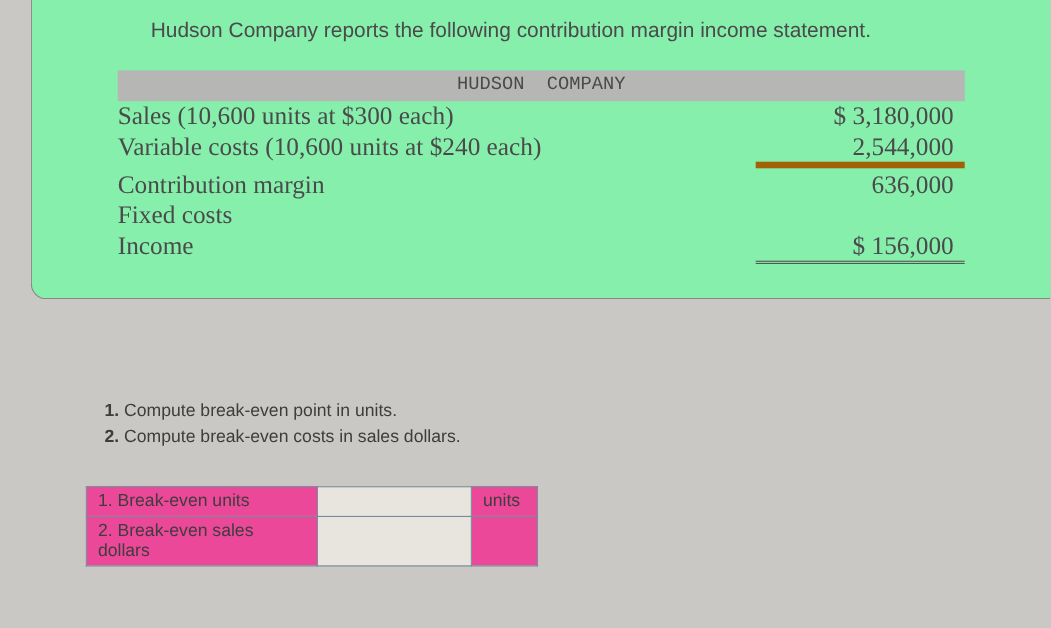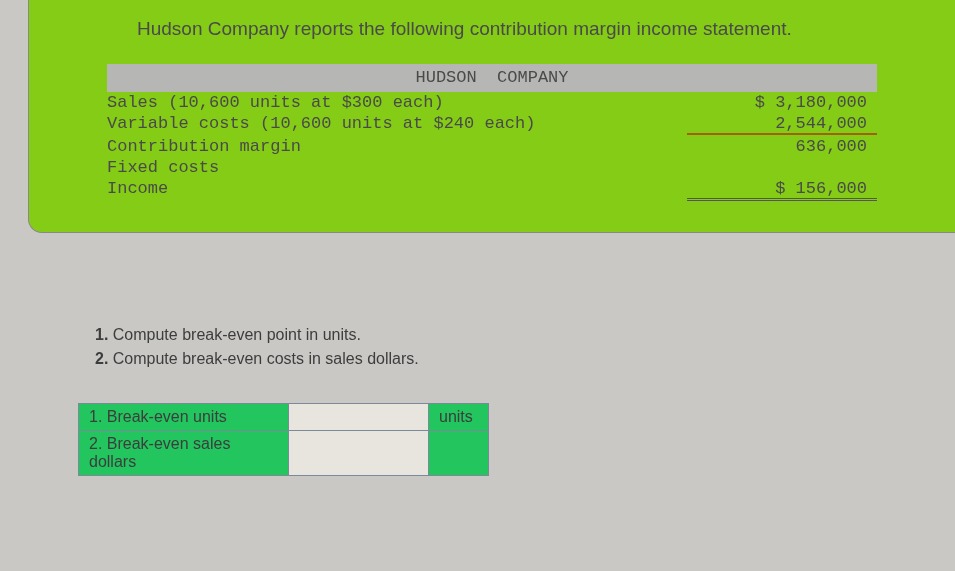--- a/index.html
+++ b/index.html
@@ -12,21 +12,21 @@
       font-family: Arial, sans-serif;
       color: #3d3d3d;
     }
     .top-section {
       border: 1px solid #888;
       border-top: none;
       border-right: none;
       border-radius: 0 0 0 14px;
       padding: 18px 30px 30px 30px;
       margin-left: 28px;
-      background: #84cc16;
+      background: #86efac;
     }
     .intro {
       font-size: 19px;
       color: #4a4a4a;
       margin-bottom: 24px;
       padding-left: 78px;
     }
     .statement {
       margin: 0 auto;
       width: 770px;
@@ -34,37 +34,37 @@
     .statement-header {
       background: #b6b6b5;
       text-align: center;
       font-family: 'Courier New', monospace;
       font-size: 17px;
       color: #4a4a4a;
       padding: 2px 12px;
       line-height: 1.4;
     }
     .statement-rows {
-      font-family: Liberation Mono, monospace;
-      font-size: 17px;
+      font-family: Liberation Serif, serif;
+      font-size: 23px;
       color: #4a4a4a;
     }
     .stmt-row {
       display: flex;
       justify-content: space-between;
       padding: 1px 0;
     }
     .stmt-label { flex: 1; }
     .stmt-val {
       width: 190px;
       text-align: right;
       padding-right: 10px;
     }
     .val-underline-single {
-      border-bottom: 2px solid #a16207;
+      border-bottom: 6px solid #a16207;
     }
     .val-underline-double {
       border-bottom: 3px double #555;
     }
     .questions {
       margin-top: 90px;
       margin-left: 95px;
       font-size: 16px;
       color: #3d3d3d;
       line-height: 1.5;
@@ -73,21 +73,21 @@
     .answer-table {
       margin-top: 32px;
       margin-left: 78px;
       border-collapse: collapse;
     }
     .answer-table td {
       border: 1px solid #7a8a9a;
       padding: 4px 10px;
       font-size: 16px;
       color: #3d3d3d;
-      background: #22c55e;
+      background: #ec4899;
     }
     .answer-table .label-cell { width: 210px; }
     .answer-table .input-cell {
       width: 140px;
       background: #e8e5de;
       padding: 0;
     }
     .answer-table .input-cell input {
       width: 100%;
       height: 100%;

